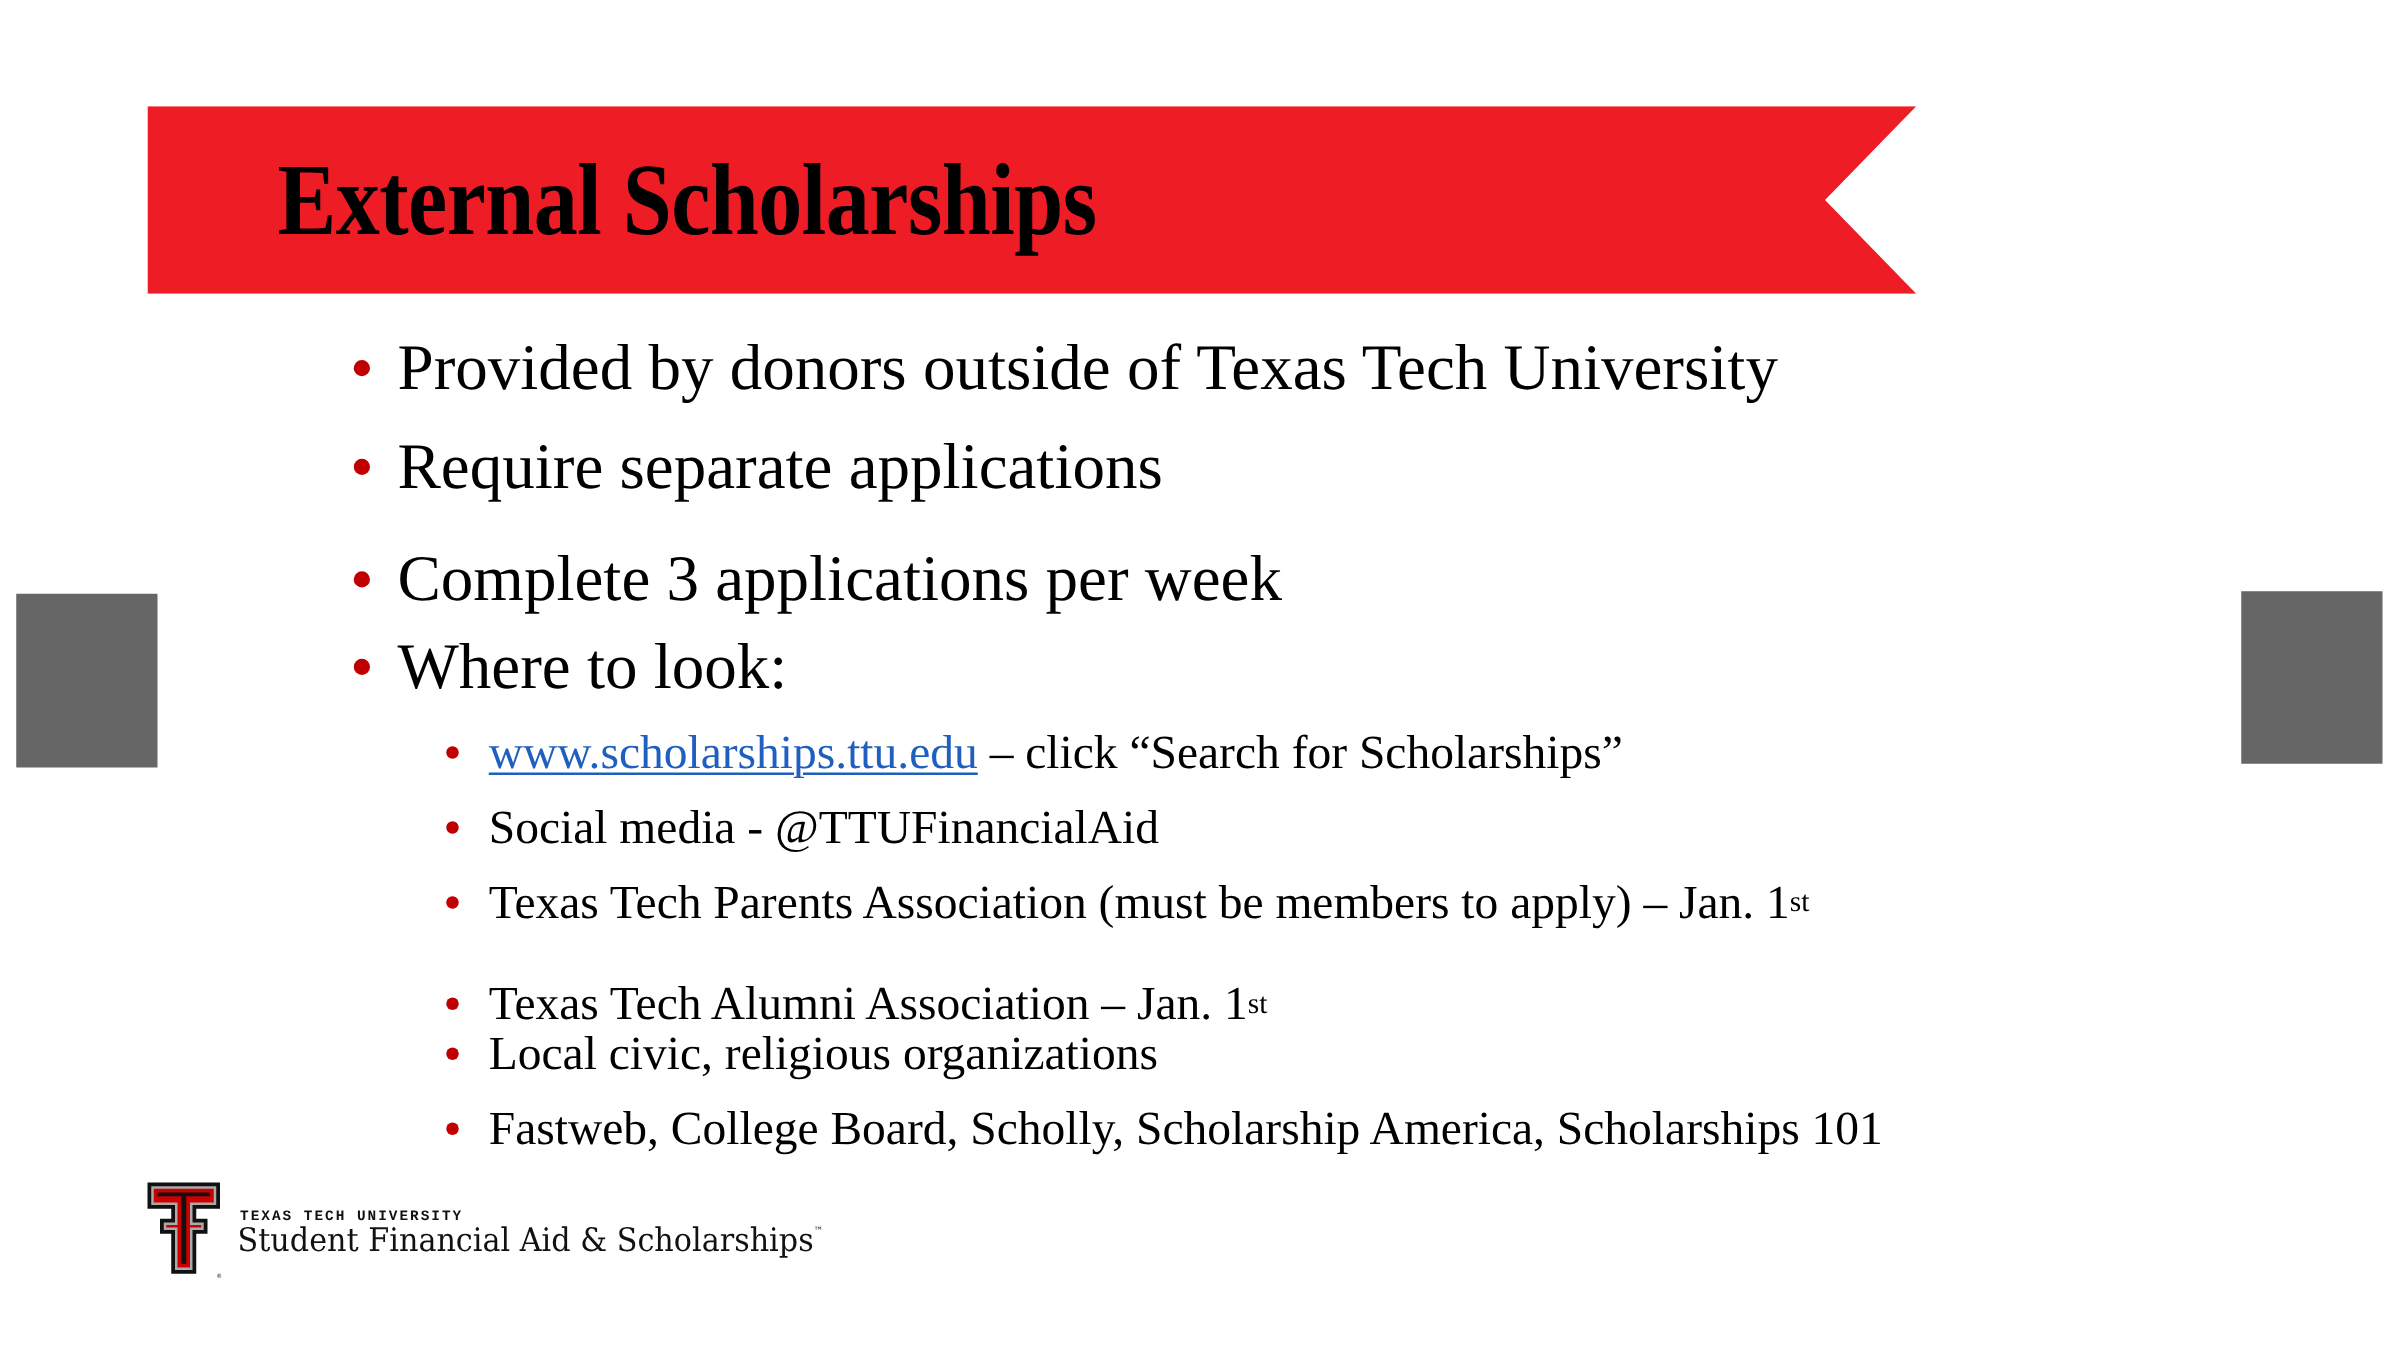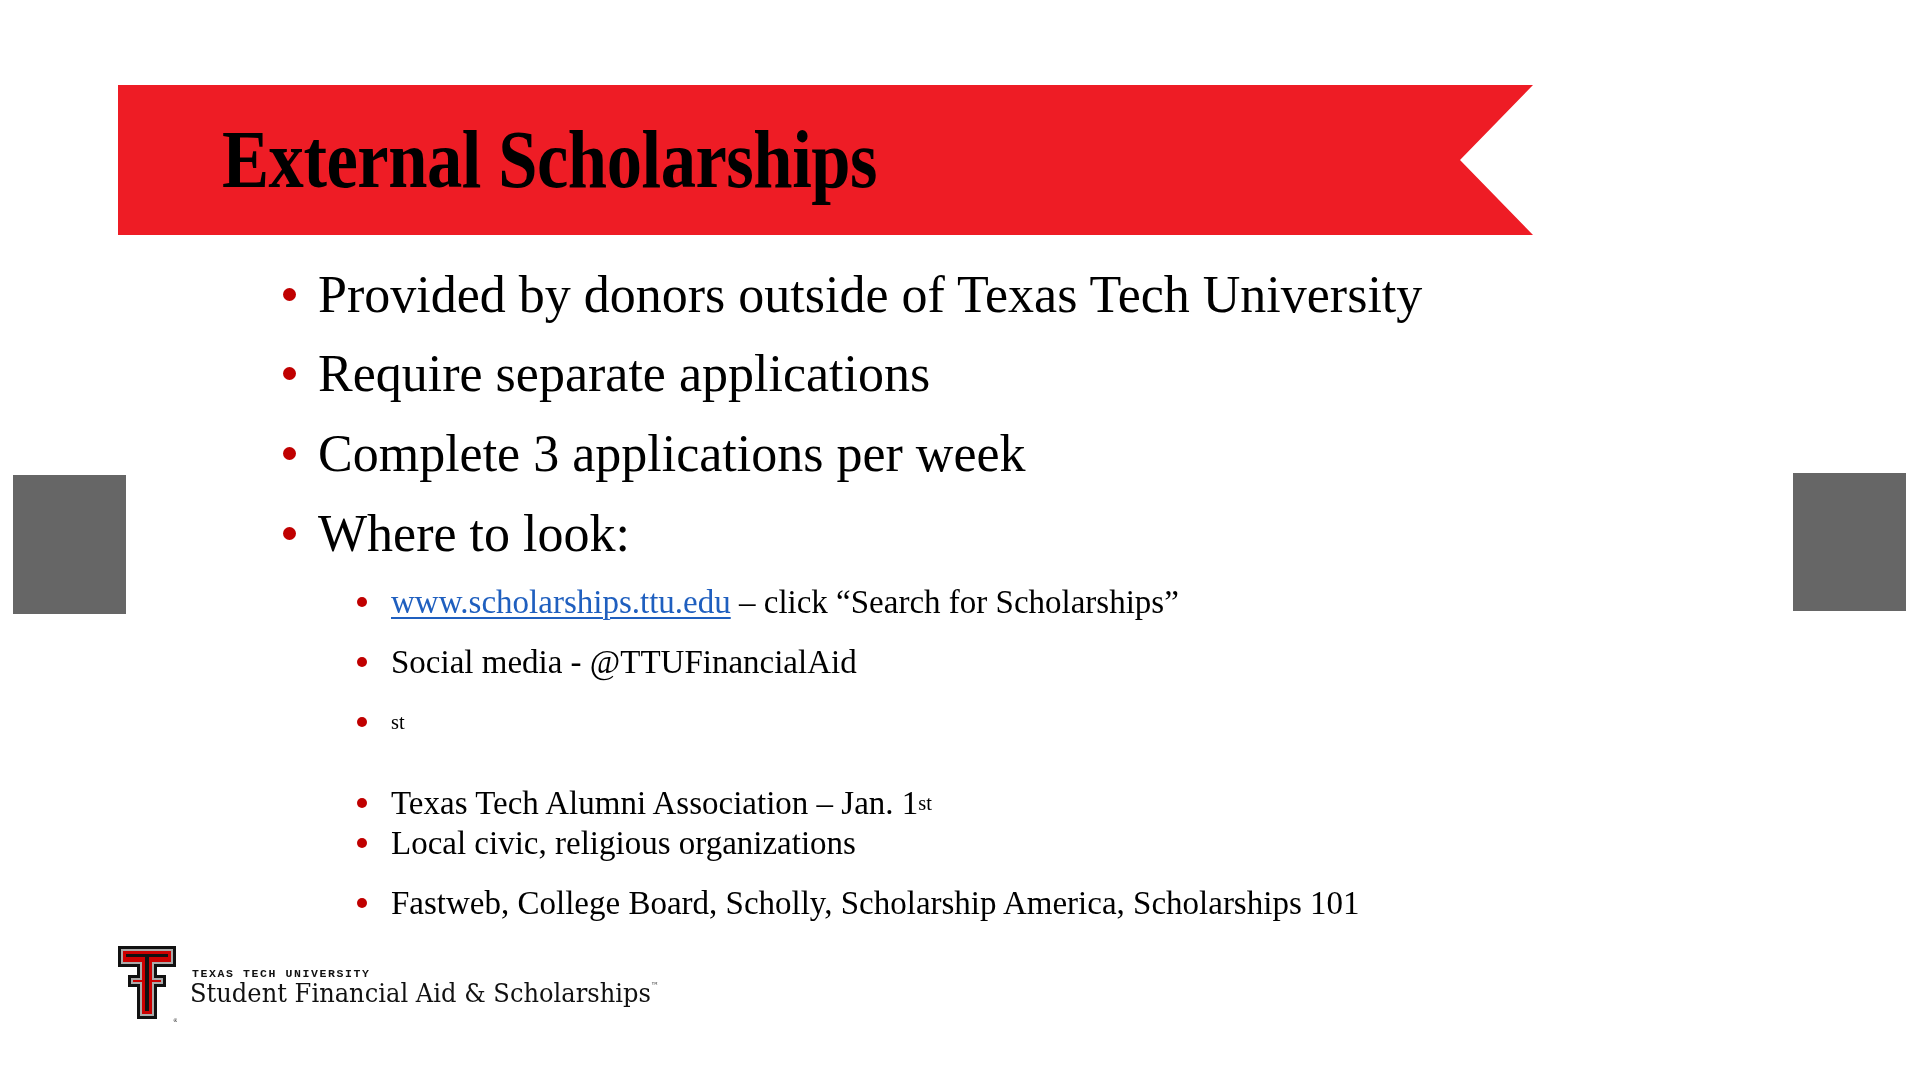--- a/index.html
+++ b/index.html
@@ -35,21 +35,21 @@
       font-size: 52px;
     }
     .dot {
       display: inline-block; border-radius: 50%; background: #c00000;
       flex: 0 0 auto;
     }
     .main-item .dot { width: 13px; height: 13px; margin-right: 22px; }
     .sub-item {
       position: absolute; left: 357px; height: 50px;
       display: flex; align-items: center; white-space: nowrap;
-      font-size: 33px;
+      font-size: 38px;
     }
     .sub-item .dot { width: 10px; height: 10px; margin-right: 24px; }
     .link { color: #1f5fbf; text-decoration: underline; text-decoration-thickness: 2px; text-underline-offset: 4px; }
     sup { font-size: 0.62em; vertical-align: 0.7em; line-height: 0; }
 
     .logo { position: absolute; left: 117px; top: 945px; height: 80px; width: 560px; }
     .logo-mark { position: absolute; left: 0; top: 0; }
     .logo-small {
       position: absolute; left: 75px; top: 22px;
       font-family: Liberation Mono, monospace; font-weight: bold;
@@ -79,40 +79,41 @@
 
 <ul class="main-list">
   <li class="main-item" style="top:259px">
     <span class="dot"></span>
     <span>Provided by donors outside of Texas Tech University</span>
   </li>
   <li class="main-item" style="top:338px">
     <span class="dot"></span>
     <span>Require separate applications</span>
   </li>
-  <li class="main-item" style="top:418px">
+  <li class="main-item" style="top:428px">
     <span class="dot"></span>
     <span>Complete 3 applications per week</span>
   </li>
   <li class="main-item" style="top:498px">
     <span class="dot"></span>
     <span>Where to look:</span>
   </li>
 
   <li class="sub-item" style="top:577px">
     <span class="dot"></span>
     <span class="link">www.scholarships.ttu.edu</span>
     <span style="white-space:pre"> – click “Search for Scholarships”</span>
   </li>
   <li class="sub-item" style="top:637px">
     <span class="dot"></span>
     <span>Social media - @TTUFinancialAid</span>
   </li>
   <li class="sub-item" style="top:697px">
     <span class="dot"></span>
+    <span>Texas Tech Parents Association (must be members to apply) – Jan. 1</span>
       <sup>st</sup>
   </li>
   <li class="sub-item" style="top:778px">
     <span class="dot"></span>
     <span>Texas Tech Alumni Association – Jan. 1</span>
       <sup>st</sup>
   </li>
   <li class="sub-item" style="top:818px">
     <span class="dot"></span>
     <span>Local civic, religious organizations</span>

